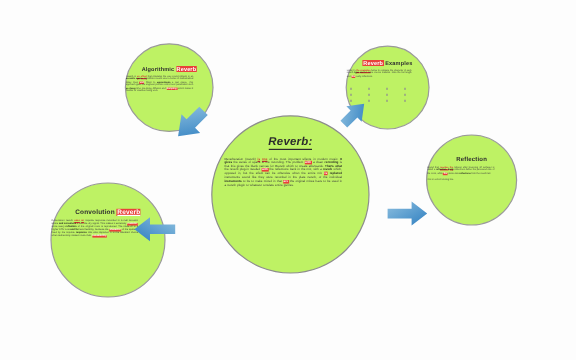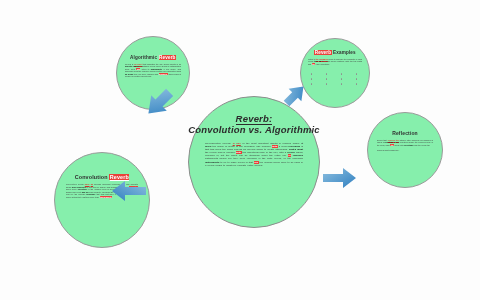--- a/index.html
+++ b/index.html
@@ -7,25 +7,23 @@
     width:480px;height:300px;overflow:hidden;
     background:#ffffff;
     font-family:"Liberation Sans", sans-serif;
     position:relative;
   }
   #canvas{position:absolute;inset:0;background:#fdfdfd;}
 
   .circle{
     position:absolute;border-radius:50%;
     border:1.2px solid #9a9a9a;
-    background:#86efac;
+    background:#bef264;
     box-sizing:border-box;
     display:flex;flex-direction:column;
-    align-items:center;
-    margin-left:12px;
   }
 
   
   #center{
     left:176px;top:96px;width:132px;height:132px;
     border:1.6px solid #8d8d8d;
     padding:16px 10px 0 10px;
   }
   #center .ctitle{
     font-style:italic;font-weight:bold;
@@ -123,21 +121,20 @@
   <div class="circle sat" id="convolution">
     <div class="stitle">
       <span>Convolution </span><span class="hl ul">Reverb</span>
     </div>
     <div class="sbody lines">Convolution reverb <span class="red ul">uses</span> <span class="red ul">an</span> impulse response recorded in a real acoustic space <span class="bold">and</span> <span class="bold">convolves</span> it with the dry signal. This makes it extremely <span class="hl">realistic,</span> since every <span class="bold">reflection</span> of the original room is reproduced. The trade-off is a higher CPU cost <span class="bold">and</span> <span class="bold">far</span> less flexibility, because the <span class="hl">character</span> of the space is fixed by the impulse <span class="bold">response</span> that was captured. It is the standard choice when authenticity matters more than <span class="hl">tweakability.</span></div>
   </div>
 
   <div class="circle" id="center">
     <div class="ctitle">
       <span class="u">Reverb:</span><br>
-      <span>Convolution vs. Algorithmic</span>
     </div>
     <div class="cbody lines">Reverberation (reverb) <span class="red ul">is</span> <span class="red ul">one</span> of the most important effects in modern music. <span class="bold">It</span> <span class="bold">gives</span> the sense of space to the recording. The problem <span class="hl">with</span> a clean <span class="bold">recording</span> is that this gives the blank canvas for Reverb which to create afterwards. <span class="bold">That's</span> <span class="bold">what</span> the reverb plug-in needed <span class="hl">with</span> the reflections back in the mix, with a <span class="bold">reverb</span> which, opposed in, but the effect can be otherwise when the entire mix <span class="hl">is</span> <span class="bold">replaced</span> instruments sound like they were recorded in the plate reverb, or the individual <span class="bold">instruments</span> to be to make mixed in that <span class="hl">are</span> the original mixes have to be used in a reverb plugin to whatever emulate entire genres.</div>
   </div>
 
   <svg class="arrow" style="left:142px;top:86px;" width="34" height="34" viewBox="0 0 34 34">
     <defs>
         <linearGradient id="ga" x1="1" y1="1" x2="0" y2="0">
       <stop offset="0" stop-color="#8ec0e0"></stop>
           <stop offset="1" stop-color="#2f7fc0"></stop>
     </linearGradient>

